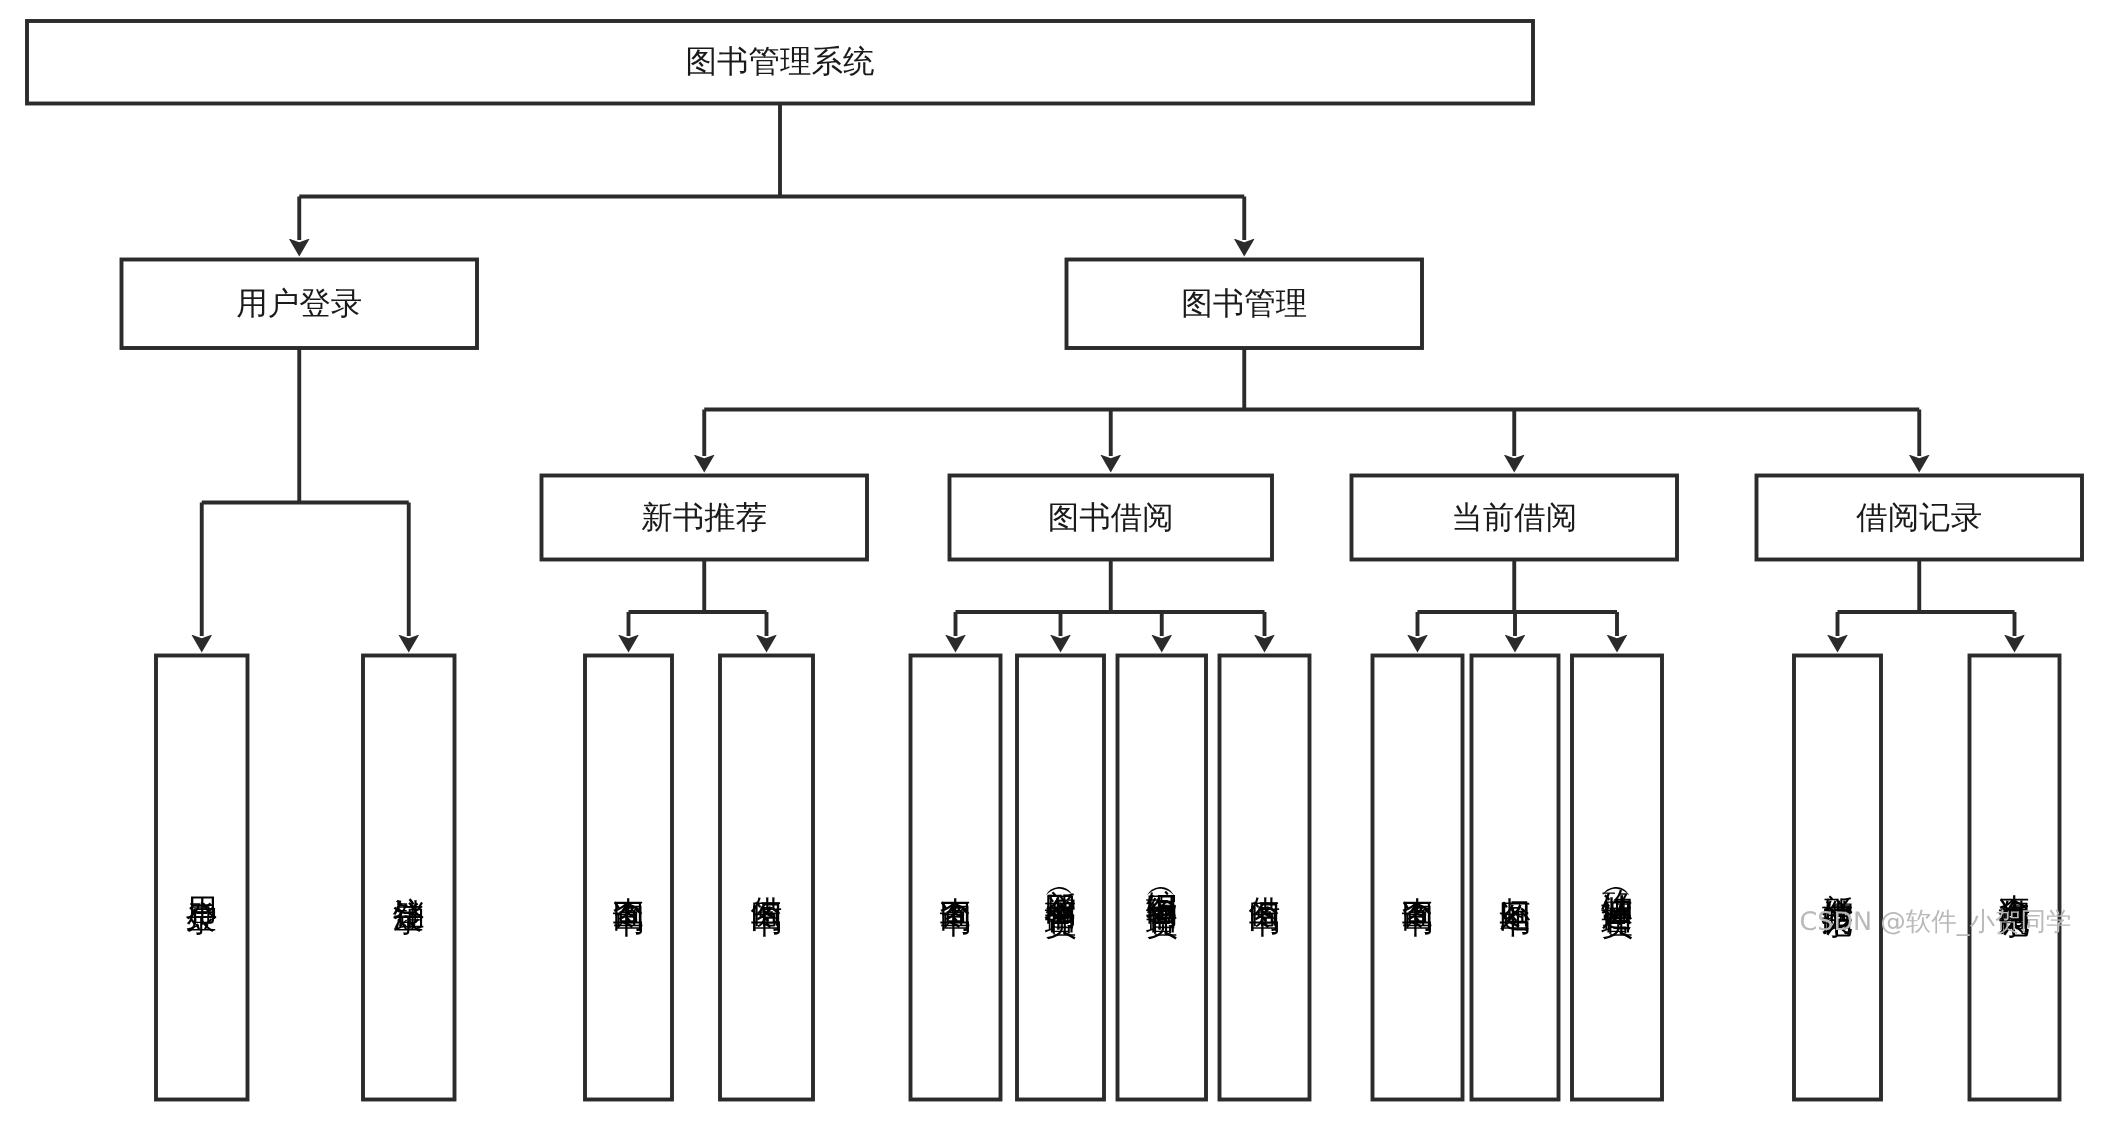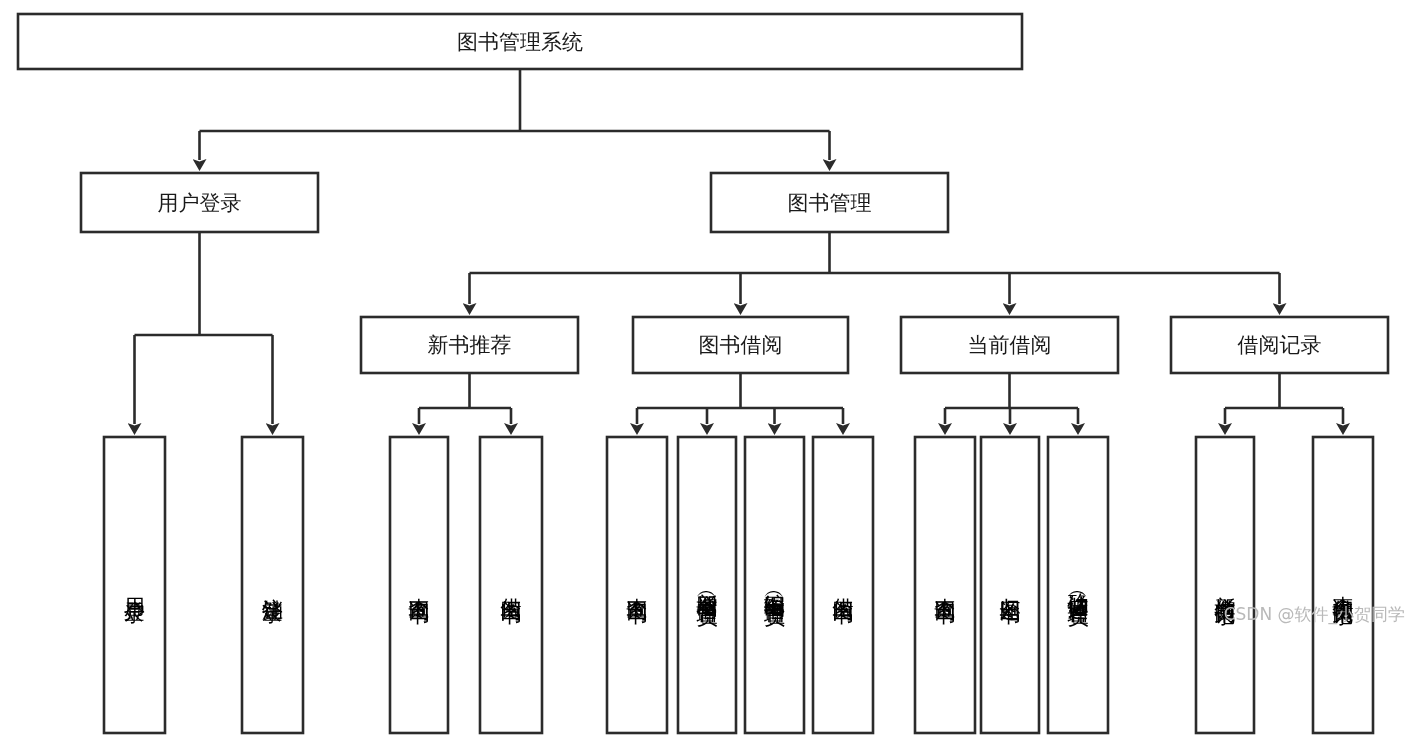--- a/index.html
+++ b/index.html
@@ -51,21 +51,21 @@
   .node-label-v {
     font-family: "DejaVu Sans", "Liberation Sans", sans-serif;
     font-size: 21px;
     fill: #1a1a1a;
     writing-mode: vertical-rl;
     text-orientation: upright;
     letter-spacing: 2px;
   }
   .watermark-text {
     position: absolute;
-    right: 0;
+    right: 24px;
     bottom: 4px;
     font-family: "DejaVu Sans", "Liberation Sans", sans-serif;
     font-size: 17px;
     color: #b9b9b9;
     white-space: nowrap;
     user-select: none;
   }
 </style>
 </head>
 <body>

